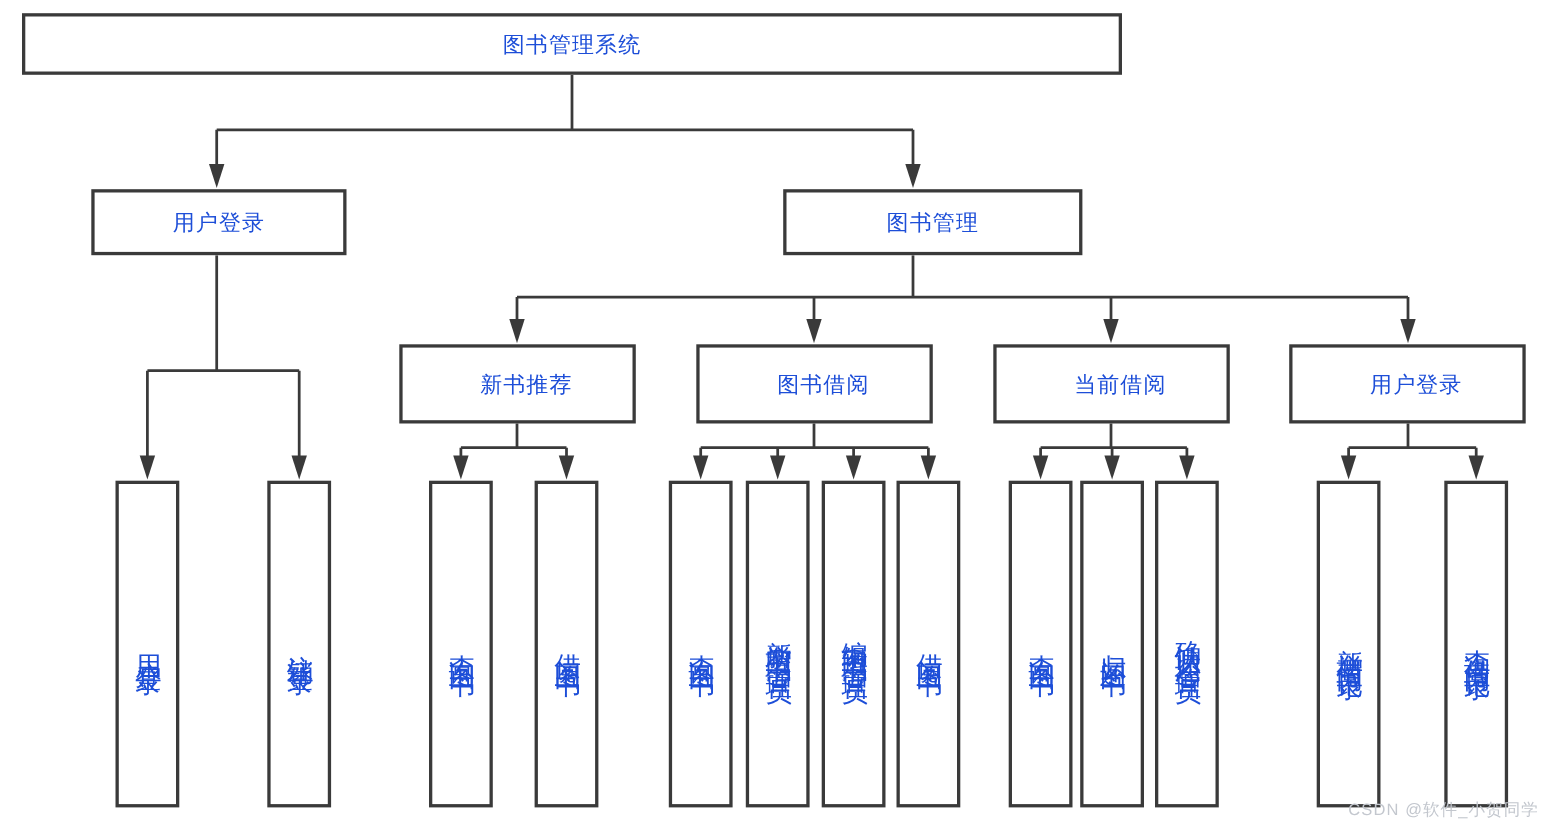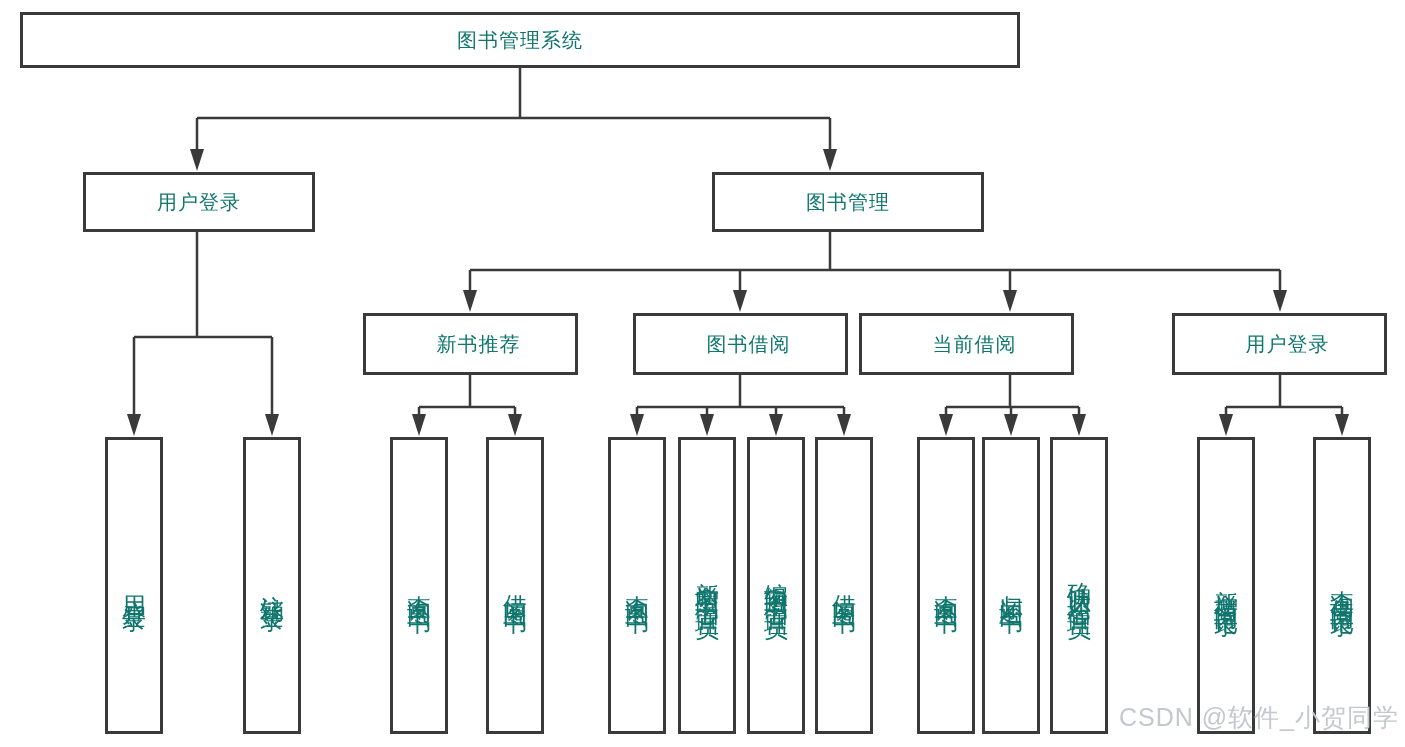--- a/index.html
+++ b/index.html
@@ -18,34 +18,34 @@
   .connectors {
     position: absolute;
     left: 0; top: 0;
     width: 1405px; height: 747px;
   }
   .box {
     position: absolute;
     box-sizing: border-box;
     background: #ffffff;
     border: 3px solid #3a3a3a;
-    color: #0f766e;
+    color: #1d4ed8;
     display: flex;
     align-items: center;
     justify-content: center;
     text-align: center;
   }
   .h-box { font-size: 20px; letter-spacing: 1px; }
   .root-box { left: 20px; top: 12px; width: 1000px; height: 56px; }
   .lvl2-user-login { left: 83px;  top: 172px; width: 232px; height: 60px; }
   .lvl2-book-mgmt  { left: 712px; top: 172px; width: 272px; height: 60px; }
-  .lvl3 { top: 313px; width: 215px; height: 62px; padding-left: 16px; }
+  .lvl3 { top: 313px; width: 215px; height: 72px; padding-left: 16px; }
   .lvl3-rec { left: 363px; }
   .lvl3-bb  { left: 633px; }
-  .lvl3-cb  { left: 859px; text-align: right; }
+  .lvl3-cb  { left: 903px; text-align: right; }
   .lvl3-br  { left: 1172px; }
   .leaf {
     top: 437px;
     width: 58px;
     height: 297px;
     font-size: 24px;
   }
   .leaf .vtext {
     writing-mode: vertical-rl;
     text-orientation: mixed;
@@ -56,22 +56,22 @@
   .leaf-g1a { left: 105px;  } .leaf-g1b { left: 243px;  }
   .leaf-g2a { left: 390px;  } .leaf-g2b { left: 486px;  }
   .leaf-g3a { left: 608px;  } .leaf-g3b { left: 678px;  }
   .leaf-g3c { left: 747px;  } .leaf-g3d { left: 815px;  }
   .leaf-g4a { left: 917px;  } .leaf-g4b { left: 982px;  }
   .leaf-g4c { left: 1050px; }
   .leaf-g5a { left: 1197px; } .leaf-g5b { left: 1313px; }
   .watermark {
     position: absolute;
     right: 6px;
-    bottom: 13px;
-    font-size: 25px;
+    bottom: 1px;
+    font-size: 15px;
     color: #c3c7ce;
     letter-spacing: 1px;
     z-index: 5;
     pointer-events: none;
     text-align: right;
   }
 </style>
 </head>
 <body>
 

